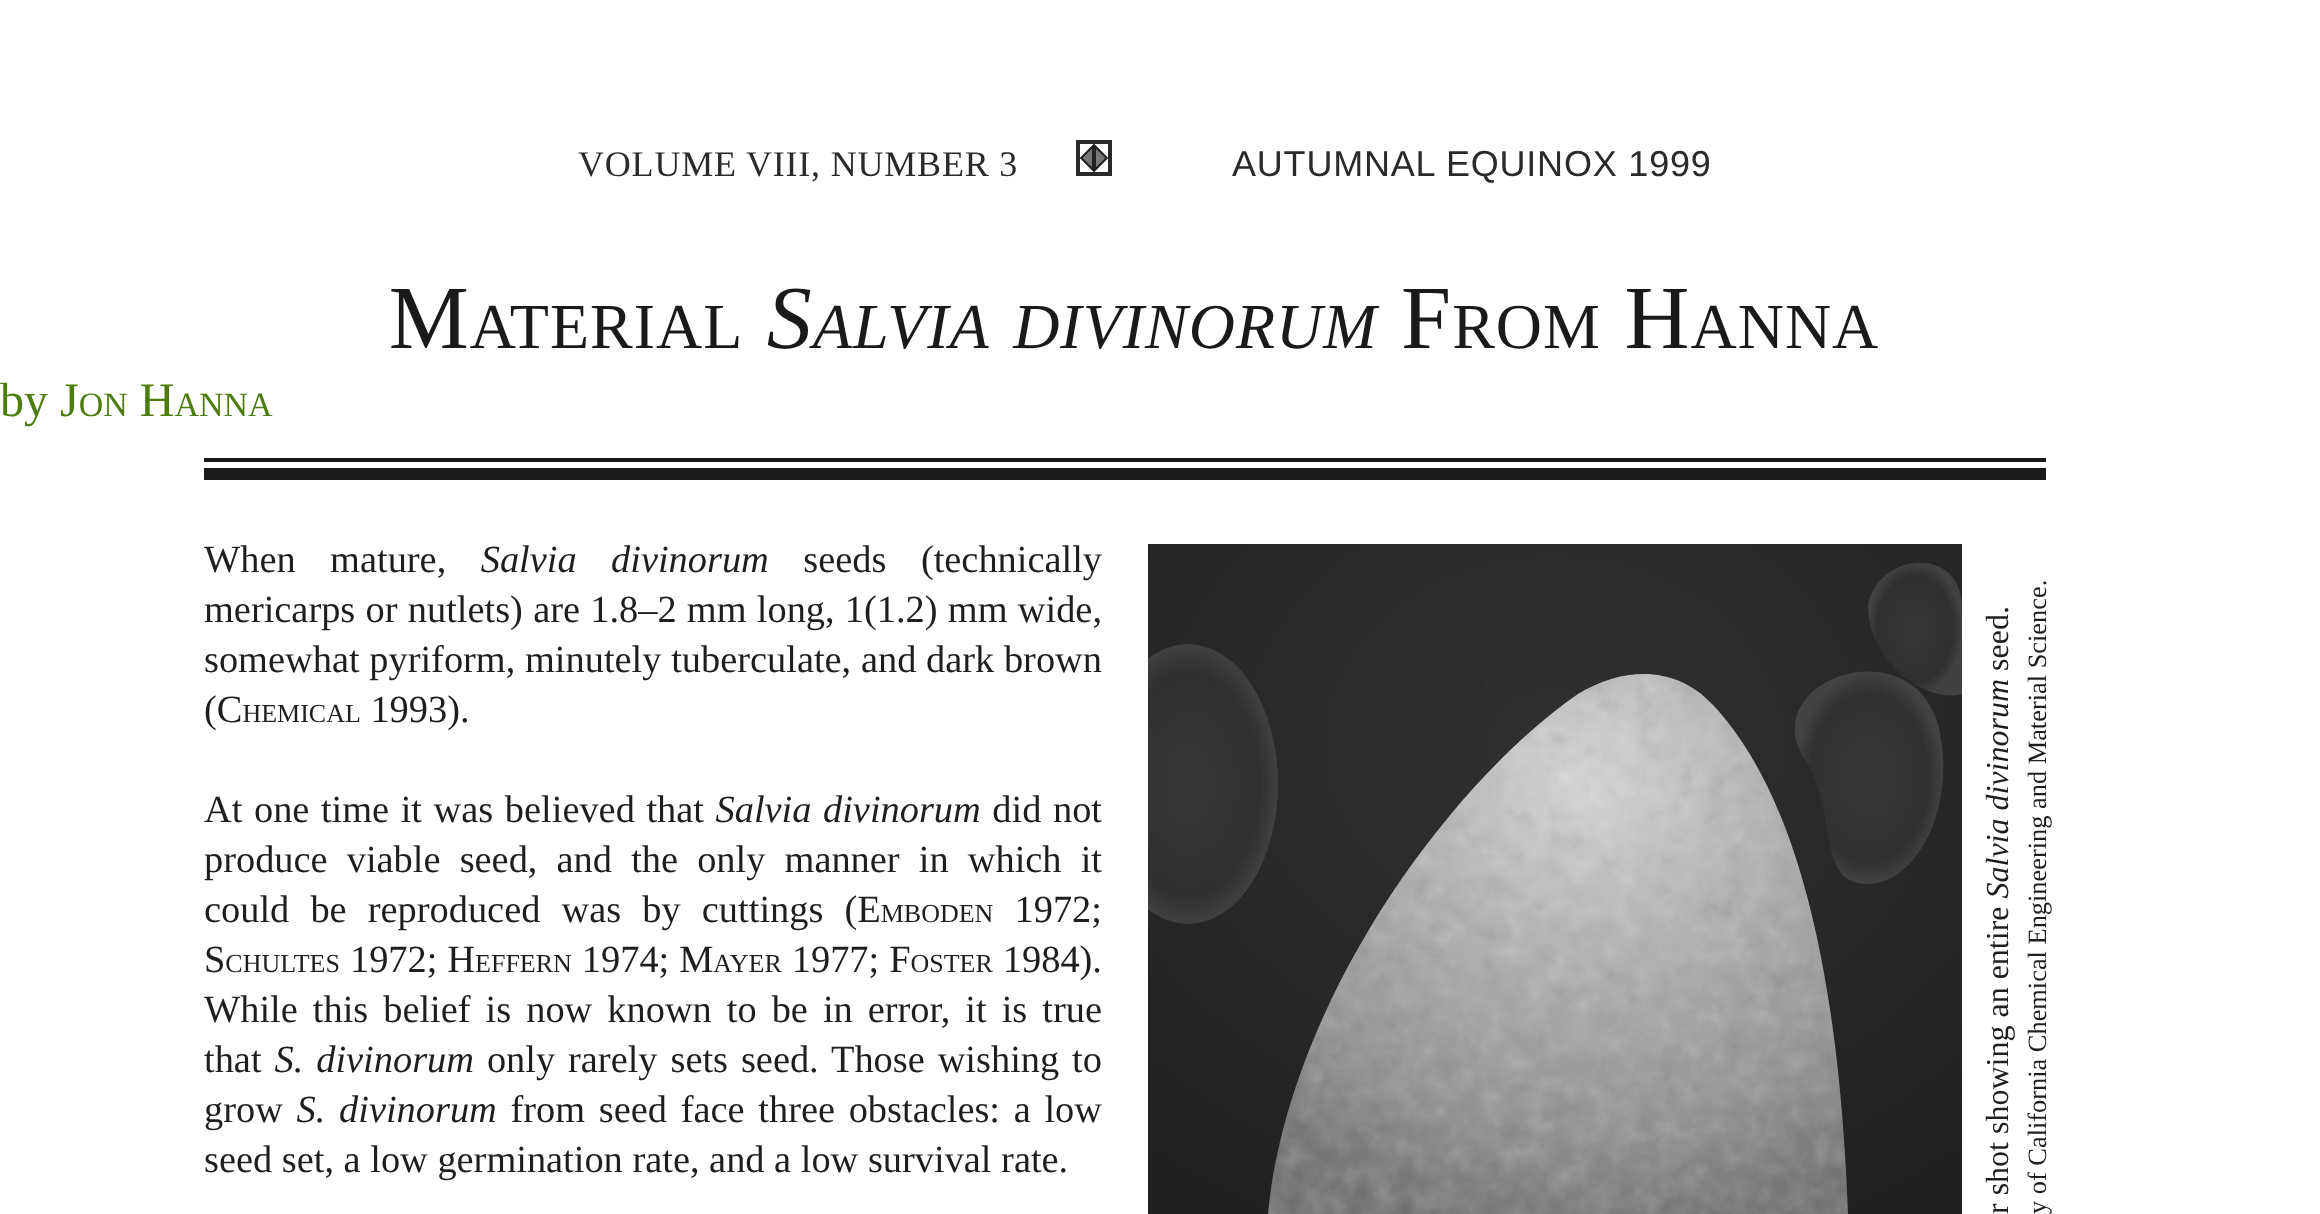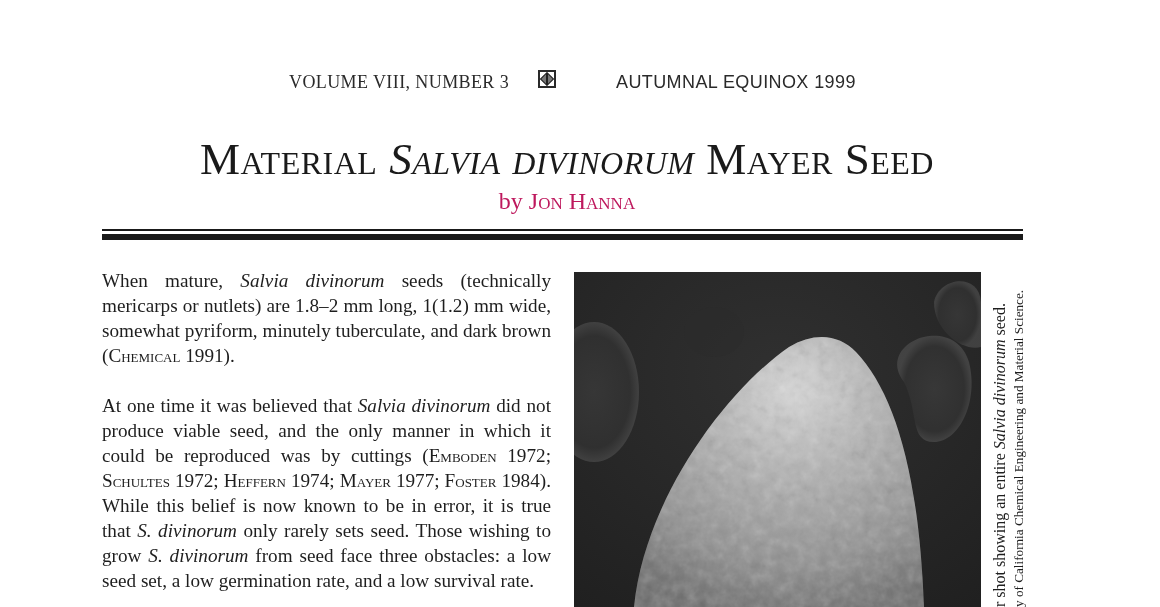--- a/index.html
+++ b/index.html
@@ -69,23 +69,22 @@
       color: #1a1a1a;
       white-space: nowrap;
       line-height: 52px;
     }
     .title .italic { font-style: italic; }
     .byline {
       position: absolute;
       top: 188px;
       left: 0;
       width: 1134px;
-      text-align: center;
       font-size: 24px;
-      color: #be185d;
+      color: #4d7c0f;
       white-space: nowrap;
     }
     .byline .author { font-variant: small-caps; }
     .rule-thin {
       position: absolute;
       left: 102px;
       top: 229px;
       width: 921px;
       height: 2px;
       background: #1a1a1a;
@@ -143,29 +142,29 @@
 <body>
 
 <div>
   <div class="header-line">
     <span class="vol">VOLUME VIII, NUMBER 3</span>
     <span class="season">AUTUMNAL EQUINOX 1999</span>
   </div>
   <div class="ornament"></div>
 </div>
 
-<div class="title"><span>Material </span><span class="italic">Salvia divinorum</span><span> Mayer Seed</span></div>
+<div class="title"><span>Material </span><span class="italic">Salvia divinorum</span><span> From Hanna</span></div>
 
 <div class="byline"><span>by </span><span class="author">Jon Hanna</span></div>
 
 <div class="rule-thin"></div>
 <div class="rule-thick"></div>
 
 <div class="col-left">
-  <p><span>When mature, </span><span class="it">Salvia divinorum</span><span> seeds (technically mericarps or nutlets) are 1.8–2 mm long, 1(1.2) mm wide, somewhat pyriform, minutely tuberculate, and dark brown (</span><span class="sc">Chemical</span><span> 1991).</span></p>
+  <p><span>When mature, </span><span class="it">Salvia divinorum</span><span> seeds (technically mericarps or nutlets) are 1.8–2 mm long, 1(1.2) mm wide, somewhat pyriform, minutely tuberculate, and dark brown (</span><span class="sc">Chemical</span><span> 1993).</span></p>
   <p><span>At one time it was believed that </span><span class="it">Salvia divinorum</span><span> did not produce viable seed, and the only manner in which it could be reproduced was by cuttings (</span><span class="sc">Emboden</span><span> 1972; </span><span class="sc">Schultes</span><span> 1972; </span><span class="sc">Heffern</span><span> 1974; </span><span class="sc">Mayer</span><span> 1977; </span><span class="sc">Foster</span><span> 1984). While this belief is now known to be in error, it is true that </span><span class="it">S. divinorum</span><span> only rarely sets seed. Those wishing to grow </span><span class="it">S. divinorum</span><span> from seed face three obstacles: a low seed set, a low germination rate, and a low survival rate.</span></p>
 </div>
 
 <div class="figure">
   <svg width="407" height="335" viewBox="0 0 407 335">
     <defs>
       <radialGradient id="bg" cx="0.5" cy="0.3" r="0.9">
         <stop offset="0" stop-color="#303030"></stop>
         <stop offset="1" stop-color="#1f1f1f"></stop>
       </radialGradient>

